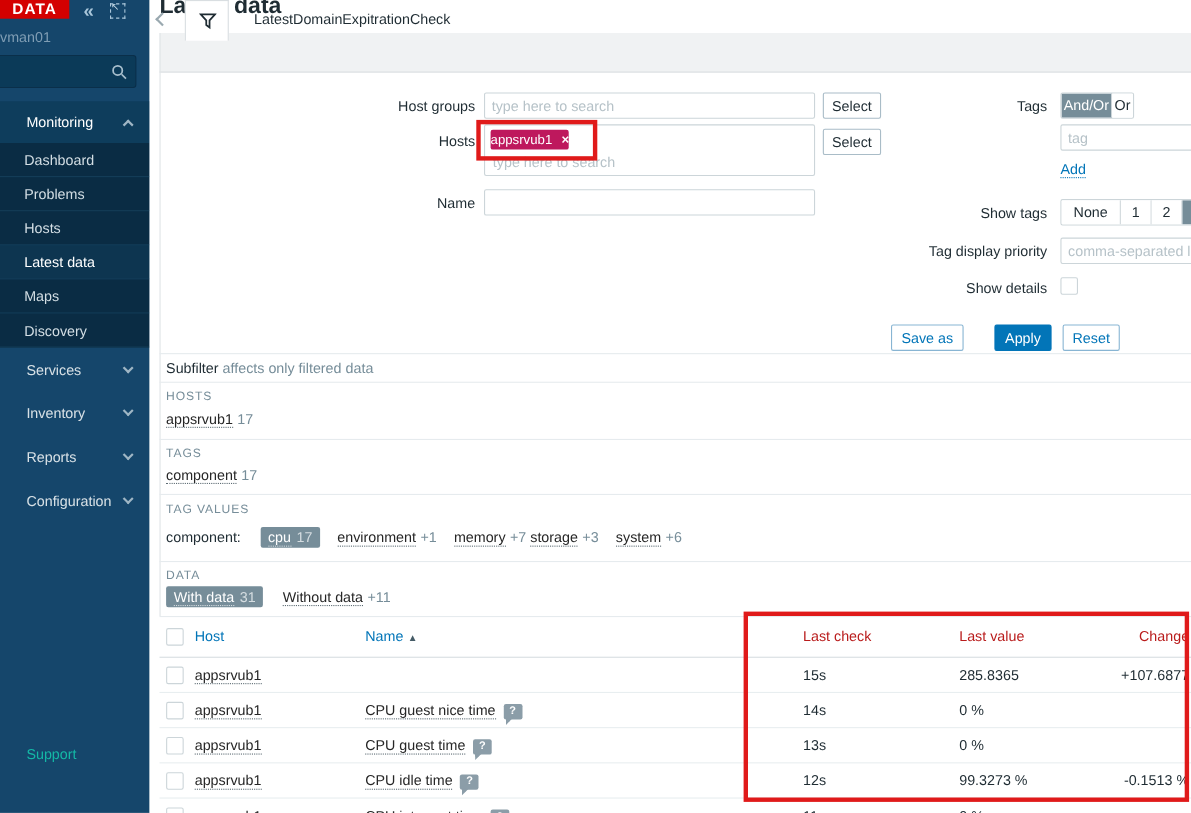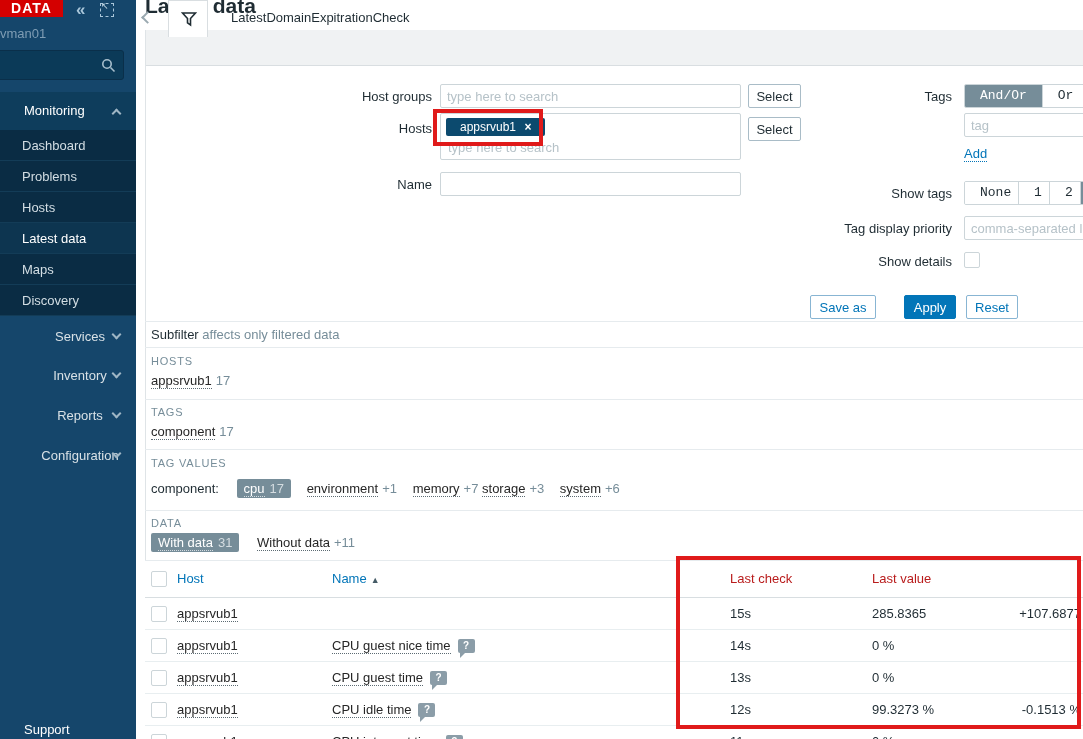--- a/index.html
+++ b/index.html
@@ -18,26 +18,26 @@
   #sb-search { position:absolute; left:-6px; top:50px; width:130px; height:30px; background:#0b3a58;
                border:1px solid #0a2f4a; border-radius:3px; }
   #sb-search input { position:absolute; left:8px; top:1px; width:95px; height:26px; background:transparent;
                      border:none; outline:none; color:#d7e4ec; font-size:13px; }
   #sb-search svg { position:absolute; right:7px; top:7px; }
   .sb-row { position:absolute; left:0; width:136px; color:#dde6ea; cursor:pointer; }
   .sb-head { height:38px; line-height:38px; background:#0e3d5c; padding-left:24px; color:#fff; }
   .sb-sub { height:31px; line-height:31px; background:#0a2c44; padding-left:22px; color:#d3dee4;
             border-bottom:1px solid #133c57; }
   .sb-sub.selected { background:#0d3550; color:#fff; }
-  .sb-sect { height:40px; line-height:40px; padding-left:24px; color:#d8e1e6;text-align:center; }
+  .sb-sect { height:40px; line-height:40px; padding-left:24px; color:#d8e1e6; }
   .chev { position:absolute; right:16px; width:7px; height:7px;
           border-right:2px solid #9fb6c5; border-bottom:2px solid #9fb6c5; }
   .chev.up { top:18px; transform:rotate(225deg); }
   .chev.down { top:14px; transform:rotate(45deg); }
-  #support { position:absolute; left:24px; top:722px; color:#ffffff; cursor:pointer; }
+  #support { position:absolute; left:24px; top:678px; color:#14b8a6; cursor:pointer; }
 
   
   #main { position:absolute; left:136px; top:0; width:947px; height:739px; background:#fff; overflow:hidden; }
   #page-title { position:absolute; left:9px; top:-6px; font-size:21px; font-weight:bold; color:#1f2c33; }
 
   
   #tabstrip { position:absolute; left:9px; top:30px; width:950px; height:36px; background:#f0f2f3;
               border-bottom:1px solid #d9dee1; }
   #panel-left-border { position:absolute; left:9px; top:30px; width:1px; height:530px; background:#dfe4e7; }
   #tab-back { position:absolute; left:7px; top:13px; width:9px; height:9px;
@@ -53,27 +53,27 @@
             padding:0 6px; font-size:13px; color:#1f2c33; outline:none; font-family:"Liberation Sans",sans-serif; }
   .tinput::placeholder { color:#b6c2c8; }
   .btn-sec { position:absolute; height:24px; background:#fff; border:1px solid #a9bcc7; border-radius:2px;
              color:#1f2c33; font-size:13px; cursor:pointer; font-family:"Liberation Sans",sans-serif; }
   .btn-outline { position:absolute; height:24px; background:#fff; border:1px solid #88b5d3; border-radius:2px;
                  color:#0275b8; font-size:13px; cursor:pointer; font-family:"Liberation Sans",sans-serif; }
   .btn-primary { position:absolute; height:24px; background:#0275b8; border:1px solid #0275b8; border-radius:2px;
                  color:#fff; font-size:13px; cursor:pointer; font-family:"Liberation Sans",sans-serif; }
   #multiselect { position:absolute; left:304px; top:113px; width:301px; height:47px;
                  border:1px solid #ccd5d9; border-radius:2px; background:#fff; }
-  .chip { display:inline-block; background:#0c4a6e; color:#fff; border-radius:2px; padding:2px 14px;
+  .chip { display:inline-block; background:#be185d; color:#fff; border-radius:2px; padding:2px 0;
           font-size:12px; margin:4px 0 0 5px; cursor:pointer; }
   .chip .x { font-weight:bold; margin-left:5px; cursor:pointer; }
   #ms-placeholder { position:absolute; left:7px; top:26px; color:#b6c2c8; }
   .seg { position:absolute; display:flex; border:1px solid #ccd5d9; border-radius:2px; overflow:hidden; height:24px; }
-  .seg span { display:block; line-height:22px; padding:0 15px; background:#fff; color:#1f2c33;
-              border-right:1px solid #ccd5d9; cursor:pointer; text-align:center;font-family:Liberation Mono, monospace; }
+  .seg span { display:block; line-height:22px; padding:0 2px; background:#fff; color:#1f2c33;
+              border-right:1px solid #ccd5d9; cursor:pointer; text-align:center; }
   .seg span:last-child { border-right:none; }
   .seg span.sel { background:#768d99; color:#fff; }
   .linkdot { color:#0275b8; border-bottom:1px dotted #0275b8; cursor:pointer; text-decoration:none; }
   .checkbox { position:absolute; width:16px; height:16px; background:#fff; border:1px solid #ccd5d9;
               border-radius:2px; cursor:pointer; }
 
   
   .hsep { position:absolute; left:9px; width:950px; height:1px; background:#e6ebee; }
   .sf-head { position:absolute; left:15px; font-size:11px; letter-spacing:.8px; color:#768d99; }
   .dotlink { color:#262626; border-bottom:1px dotted #5c6b73; cursor:pointer; }
@@ -239,20 +239,21 @@
     <span style="margin-left:14px"><span class="dotlink">Without data</span><span class="cnt">+11</span></span>
   </div>
   <div class="hsep" style="top:560px"></div>
 
   <div id="thead-row">
     <span class="checkbox" style="left:6px; top:11px"></span>
     <span class="c-host th-link">Host</span>
     <span class="c-name"><span class="th-link">Name</span><span class="sortarrow">▲</span></span>
     <span class="c-check th-gray">Last check</span>
     <span class="c-val th-gray">Last value</span>
+    <span class="c-chg th-gray">Change</span>
   </div>
 
   <div class="trow" style="top:598px">
     <span class="checkbox" style="left:6px; top:8px"></span>
     <span class="c-host"><span class="dotlink">appsrvub1</span></span>
     <span class="c-check">15s</span>
     <span class="c-val">285.8365</span>
     <span class="c-chg">+107.6877</span>
   </div>
   <div class="trow" style="top:630px">

